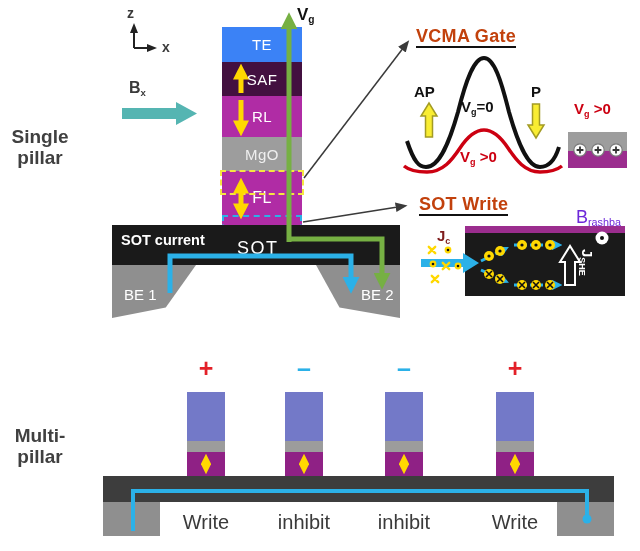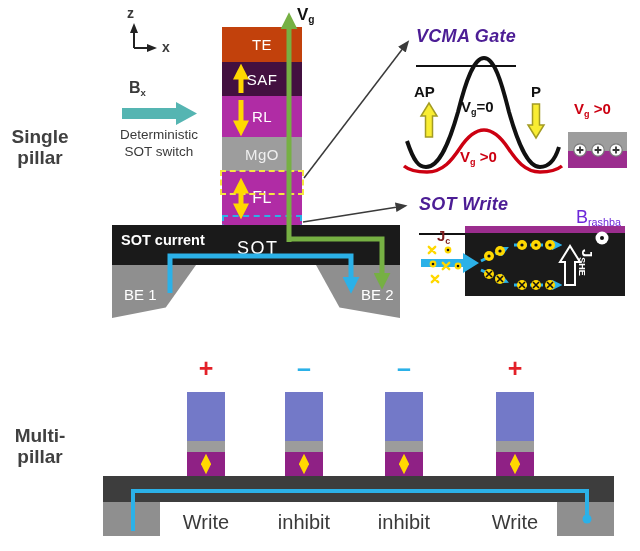--- a/index.html
+++ b/index.html
@@ -4,21 +4,21 @@
 <style>
   html,body{margin:0;padding:0;background:#fff;font-family:"Liberation Sans",sans-serif;}
   #canvas{position:relative;width:640px;height:551px;background:#ffffff;overflow:hidden;}
   .abs{position:absolute;}
   .t{position:absolute;color:#3a3a3a;white-space:nowrap;}
   .sec{font-weight:bold;font-size:19px;line-height:21px;text-align:center;color:#404040;}
   .layer{position:absolute;left:222px;width:80px;display:flex;align-items:center;justify-content:center;
          color:#fff;font-size:15px;letter-spacing:0.5px;}
   .wht{color:#fff;}
   .sub{font-size:0.6em;vertical-align:-0.3em;}
-  .title-ul{font-weight:bold;font-size:18px;color:#4c1d95;border-bottom:2.5px solid #111;padding-bottom:19px;letter-spacing:0.3px;font-style:italic;}
+  .title-ul{font-weight:bold;font-size:18px;color:#c2410c;border-bottom:2.5px solid #111;padding-bottom:0;letter-spacing:0.3px;}
   .redtxt{color:#cc0011;font-weight:bold;font-size:15px;}
   .pol{position:absolute;top:354px;width:40px;text-align:center;font-weight:bold;font-size:25px;}
   .pol-plus{color:#e32028;}
   .pol-minus{color:#2bb1e8;}
   .mode{position:absolute;top:511px;width:80px;text-align:center;font-size:20px;color:#3a3a3a;}
   .mp-blue{position:absolute;top:392px;width:38px;height:49px;background:#7379c8;}
   .mp-gray{position:absolute;top:441px;width:38px;height:11px;background:#9c9c9c;}
   .mp-purple{position:absolute;top:452px;width:38px;height:24px;background:#8f2185;}
   svg{position:absolute;left:0;top:0;pointer-events:none;}
 </style>
@@ -29,26 +29,22 @@
 
   <div class="t sec" style="left:4px;top:126px;width:72px;">
     <div>Single</div>
     <div>pillar</div>
   </div>
 
   <div class="t" style="left:127px;top:5px;font-weight:bold;font-size:14px;">z</div>
   <div class="t" style="left:162px;top:39px;font-weight:bold;font-size:14px;">x</div>
 
   <div class="t" style="left:129px;top:79px;font-weight:bold;font-size:16px;"><span>B</span><span class="sub">x</span></div>
-  <div class="t" style="left:99px;top:126px;width:120px;text-align:center;font-size:13.5px;line-height:17px;">
-    <div>Deterministic</div>
-    <div>SOT switch</div>
-  </div>
-
-  <div class="layer" style="top:27px;height:35px;background:#c2410c;">
+
+  <div class="layer" style="top:27px;height:35px;background:#3b82f6;">
       <span>TE</span>
     </div>
   <div class="layer" style="top:96px;height:41px;background:#b02ca5;">
       <span>RL</span>
     </div>
   <div class="layer" style="top:62px;height:34px;background:#431040;">
       <span>SAF</span>
     </div>
   <div class="layer" style="top:171px;height:54px;background:#b02ca5;font-size:16px;">
       <span>FL</span>

